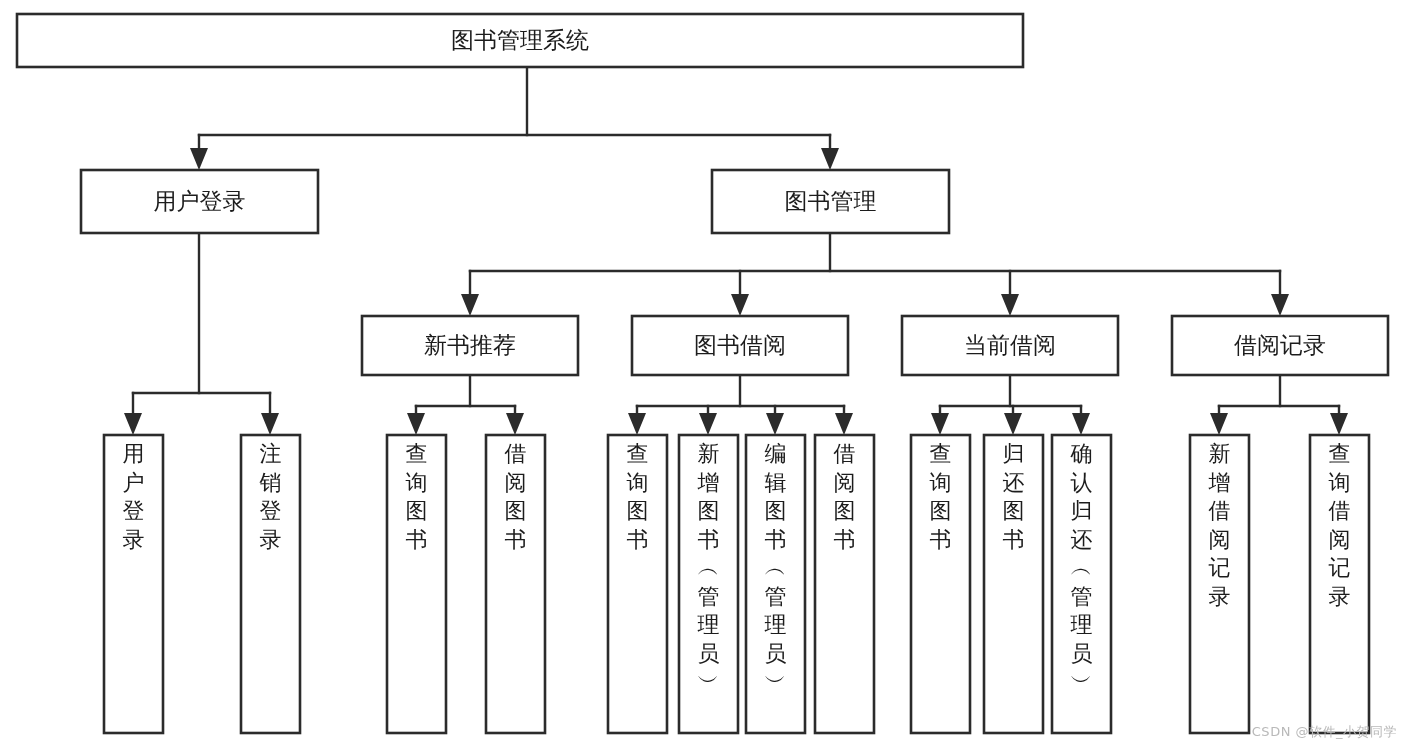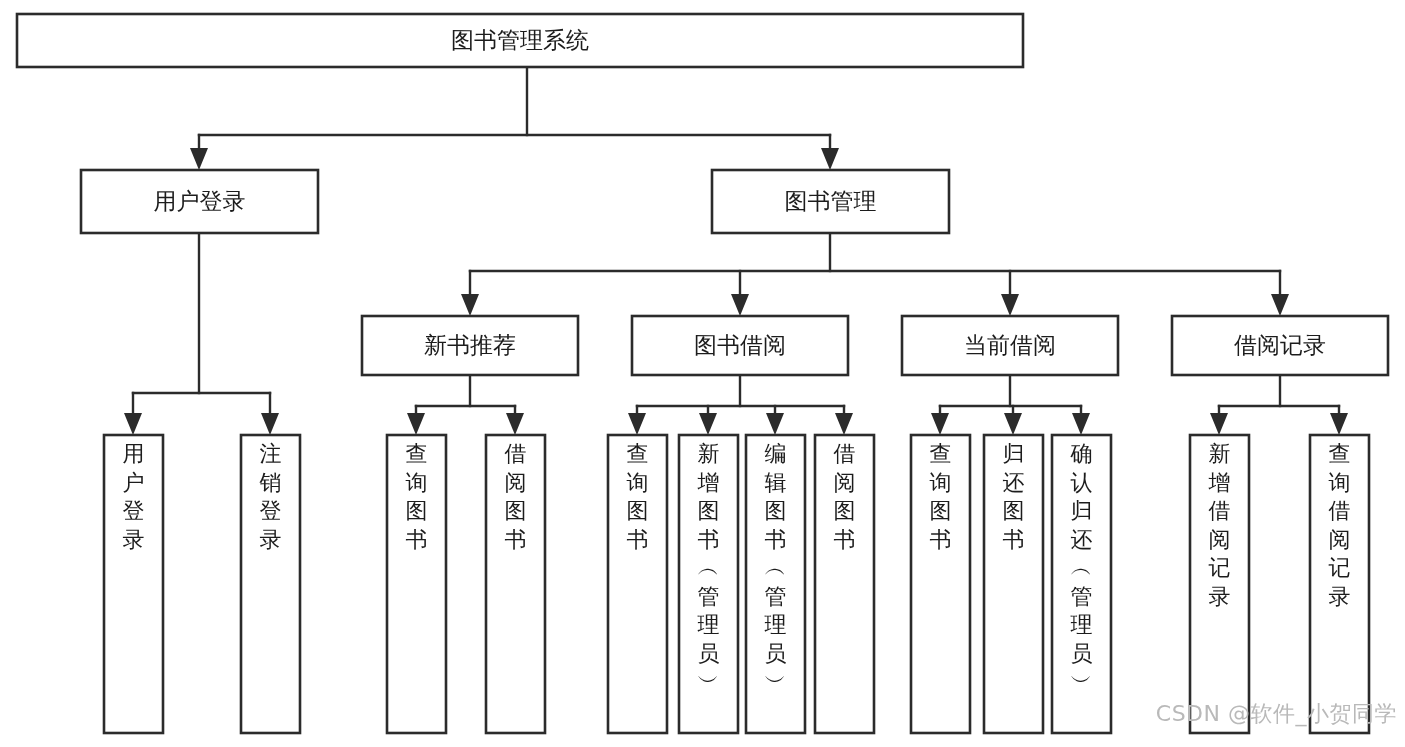--- a/index.html
+++ b/index.html
@@ -55,23 +55,23 @@
     font-size: 22px;
     fill: #1c1c1c;
     text-anchor: middle;
   }
   .node-label-v tspan {
     text-anchor: middle;
   }
   .watermark {
     position: absolute;
     right: 8px;
-    bottom: 18px;
-    font-family: "DejaVu Sans", "Liberation Sans", sans-serif;
-    font-size: 22px;
+    bottom: 6px;
+    font-family: "DejaVu Sans", "Liberation Sans", sans-serif;
+    font-size: 13px;
     color: #b9b9b9;
     letter-spacing: 0.5px;
     white-space: nowrap;
     user-select: none;
     margin-top: 16px;
   }
 </style>
 </head>
 <body>
 

